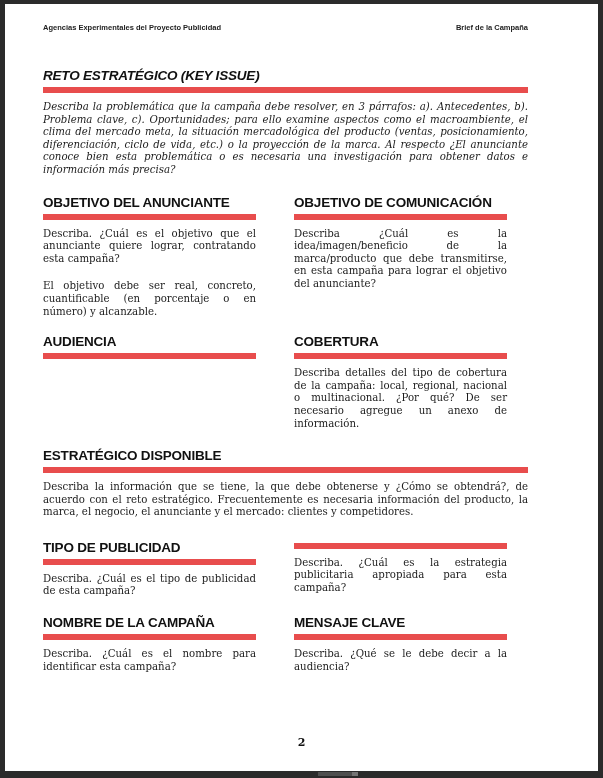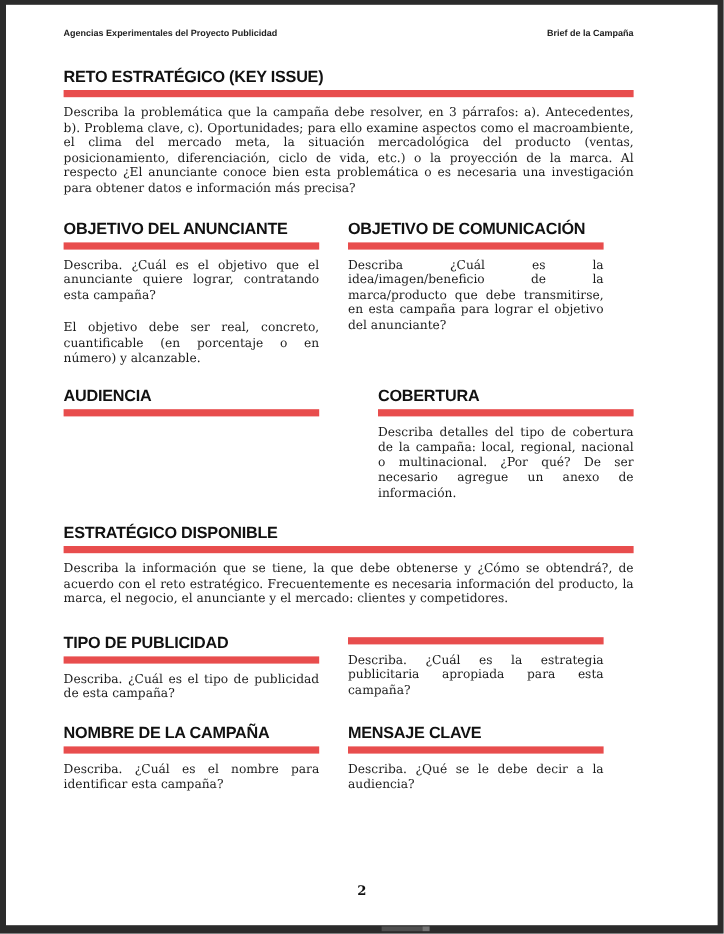--- a/index.html
+++ b/index.html
@@ -8,21 +8,21 @@
     background: #2b2b2b;
     position: relative;
     overflow: hidden;
     font-family: "Liberation Sans", sans-serif;
   }
   .page {
     position: absolute;
     top: 4px; left: 5px; right: 5px; bottom: 7px;
     background: #ffffff;
   }
-  .content { padding: 19px 70px 0 48px; }
+  .content { padding: 19px 70px 0 38px; }
   .running-header {
     display: flex;
     justify-content: space-between;
     font-size: 7.5px;
     font-weight: bold;
     color: #222222;
   }
   h2 {
     margin: 0;
     font-family: "Liberation Sans", sans-serif;
@@ -40,25 +40,25 @@
   }
   .bodytext {
     font-family: "DejaVu Serif", serif;
     font-size: 10.2px;
     line-height: 12.6px;
     text-align: justify;
     color: #1c1c1c;
     margin: 8px 0 0 0;
   }
   .bodytext + .bodytext { margin-top: 15px; }
-  .row { display: flex; gap: 24px; }
+  .row { display: flex; gap: 38px; }
   .col { flex: 0 0 213px; width: 213px; }
-  .sec-1 { margin-top: 24px; }
+  .sec-1 { margin-top: 36px; font-style: italic; }
   .row-2 { margin-top: 18px; }
-  .row-3 { margin-top: 16px; justify-content: space-between; }
+  .row-3 { margin-top: 16px; }
   .sec-4 { margin-top: 18px; }
   .row-5 { margin-top: 21px; }
   .row-6 { margin-top: 17px; }
   .pagenum {
     position: absolute;
     left: 0; right: 0; bottom: 22px;
     text-align: center;
     font-family: "DejaVu Serif", serif;
     font-size: 11px;
     font-weight: bold;

